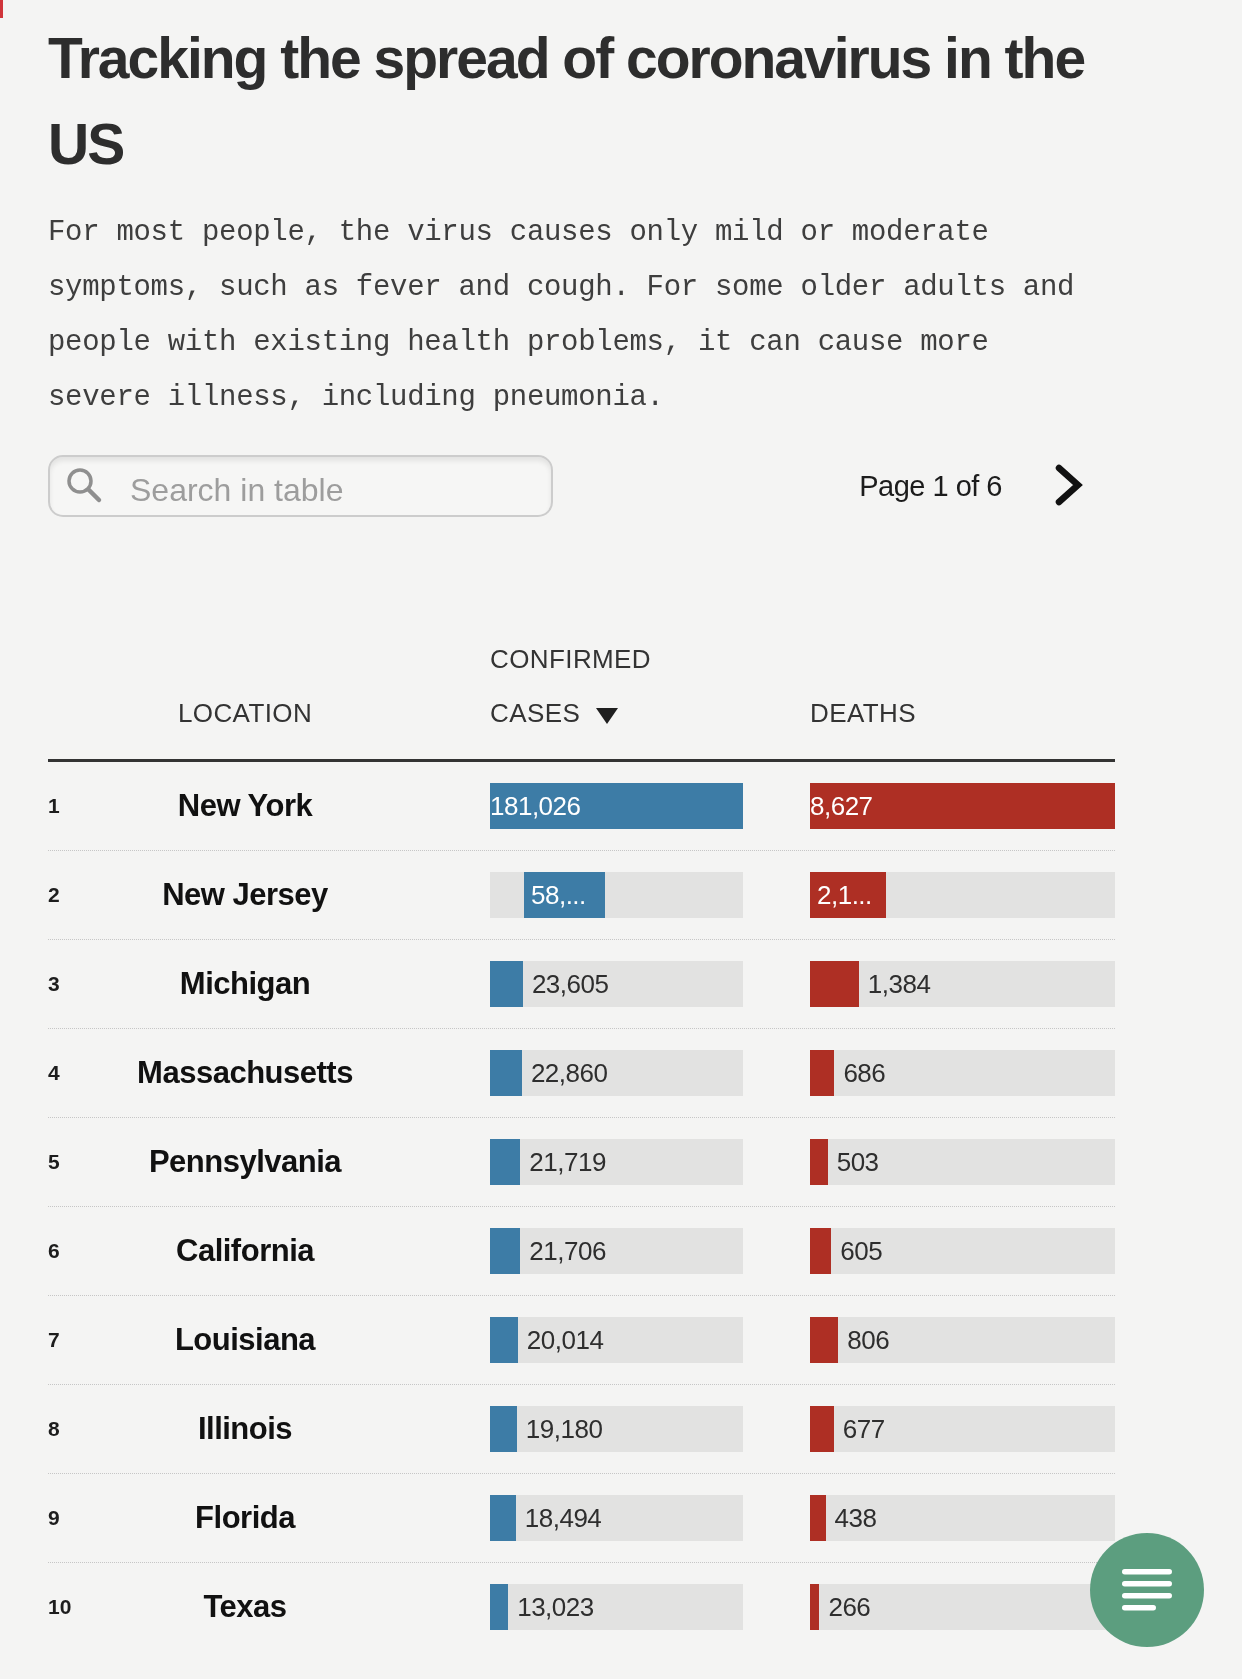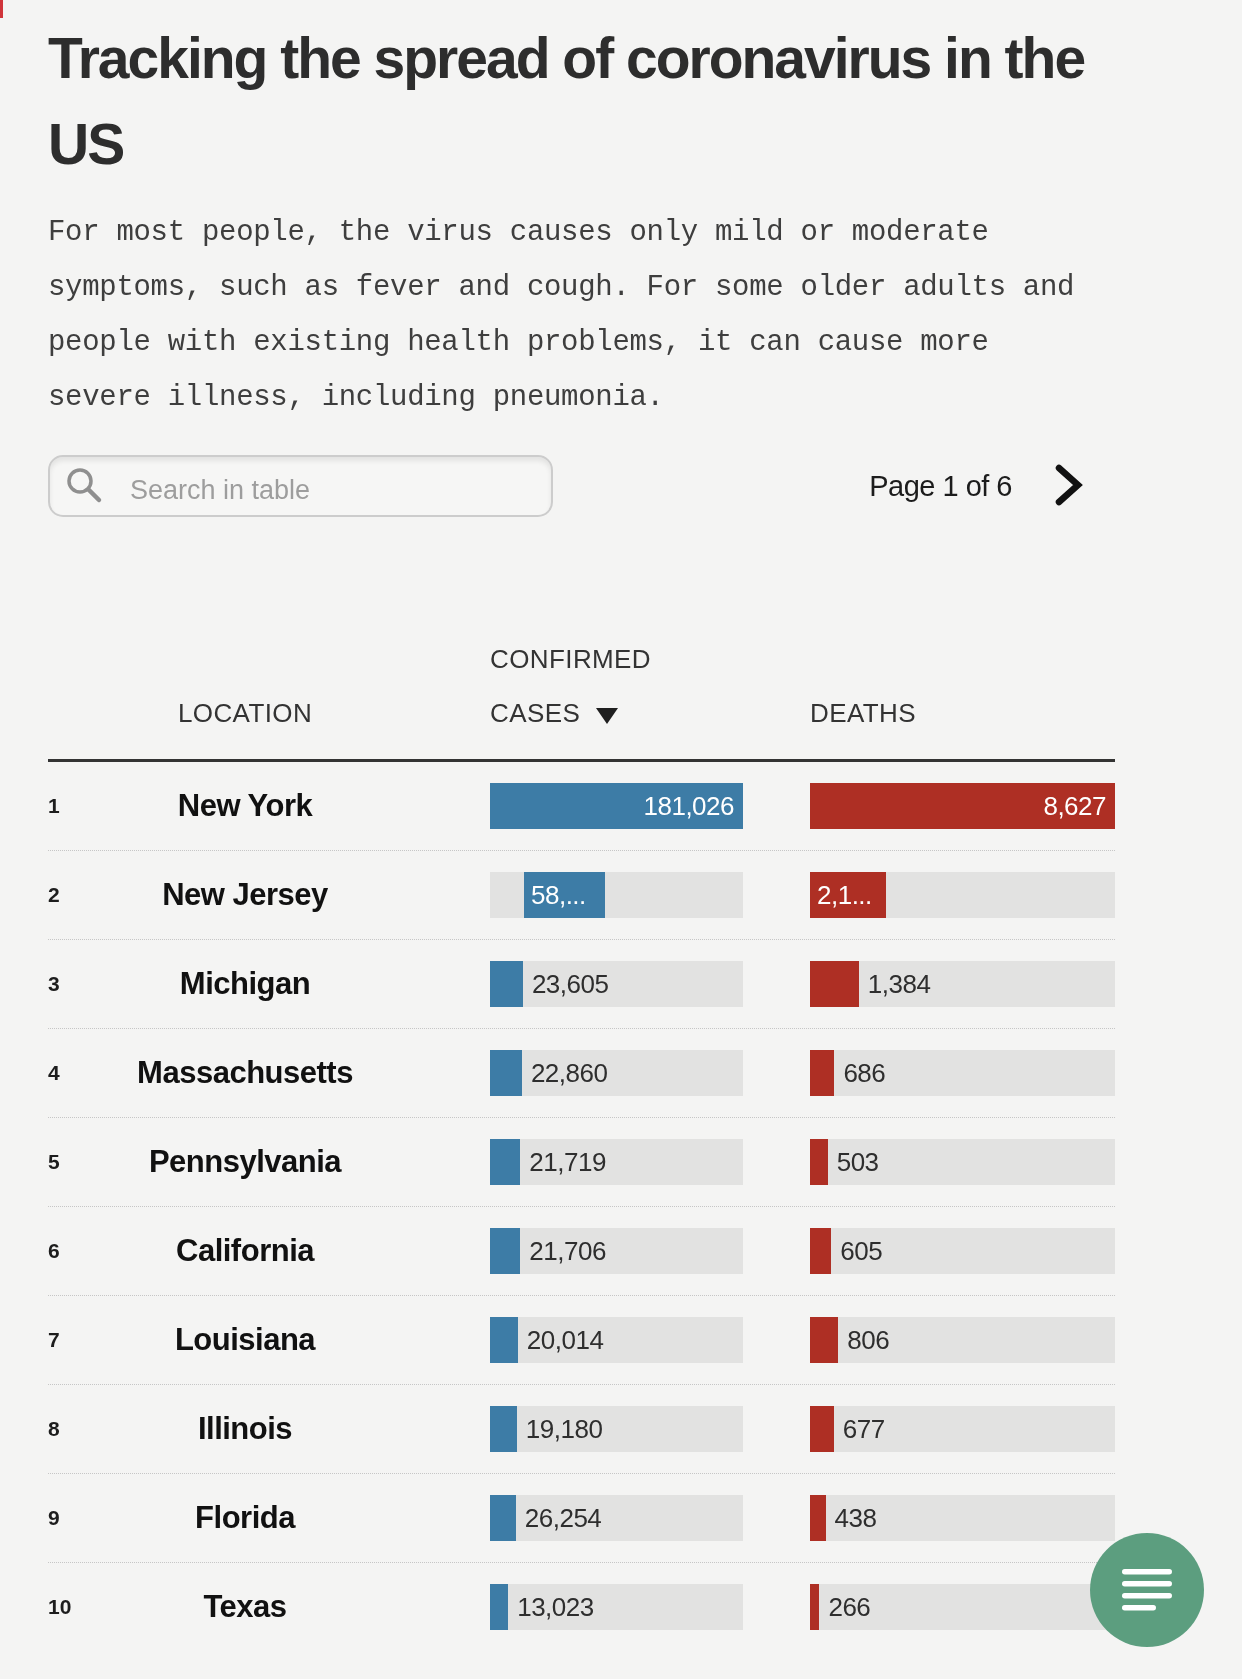--- a/index.html
+++ b/index.html
@@ -20,28 +20,28 @@
   .desc{
     margin:18px 0 0;max-width:1055px;
     font-size:29px;line-height:1.9;color:#3e3e3e;letter-spacing:-0.3px;font-family:Liberation Mono, monospace;
   }
 
   .controls{margin-top:30px;width:1040px;height:62px;display:flex;align-items:center;justify-content:space-between}
   .search-wrap{position:relative;width:505px;height:62px}
   .search-input{
     width:100%;height:100%;box-sizing:border-box;
     border:2px solid #cccccc;border-radius:15px;background:#f6f6f5;
-    padding:8px 20px 0 80px;font-size:27px;color:#1d4ed8;
+    padding:8px 20px 0 80px;font-size:32px;color:#1d4ed8;
     font-family:"Liberation Sans", sans-serif;
     box-shadow:inset 0 4px 5px rgba(0,0,0,0.08);outline:none;
   }
   .search-input::placeholder{color:#9d9d9d}
   .search-icon{position:absolute;left:16px;top:10px;pointer-events:none}
 
-  .pager{display:flex;align-items:center;gap:38px}
+  .pager{display:flex;align-items:center;gap:48px}
   .pager-label{font-size:29px;color:#1c1c1c;letter-spacing:-0.5px}
   .next-btn{background:none;border:none;padding:0;margin:0;cursor:pointer;display:flex;align-items:center}
 
   .table{margin-top:34px;width:1067px}
   .thead{display:flex;align-items:flex-end;padding-top:95px;padding-bottom:33px;border-bottom:3px solid #333}
   .th{font-size:26px;color:#333;letter-spacing:0.4px;line-height:1}
   .col-rank{width:42px;flex:none}
   .col-loc{width:310px;flex:none;text-align:center}
   .col-cases{width:253px;flex:none;margin-left:90px}
   .col-deaths{width:305px;flex:none;margin-left:67px}
@@ -49,21 +49,21 @@
   .tri{display:inline-block;width:0;height:0;border-left:11px solid transparent;border-right:11px solid transparent;border-top:16px solid #1f1f1f;margin-left:16px;vertical-align:-2px}
 
   .trow{display:flex;align-items:center;height:88px}
   .trow + .trow{border-top:1px dotted #c6c6c6}
   .rank{font-size:21px;font-weight:700;color:#1d1d1d}
   .loc{font-size:31px;font-weight:700;color:#111;letter-spacing:-0.5px}
   .track{height:46px;background:#e2e2e1;display:flex;align-items:center}
   .fill{height:46px;flex:none;box-sizing:border-box;display:flex;align-items:center}
   .fill.cases{background:#3d7ca6}
   .fill.deaths{background:#ae2f24}
-  .fill.in-right{justify-content:flex-end;padding-right:9px}
+  .fill.in-right{justify-content:flex-start;padding-right:9px}
   .fill.in-left{padding-left:7px}
   .vlab-in{color:#fff;font-size:26px;white-space:nowrap;letter-spacing:-0.5px}
   .vlab-out{color:#2e2e2e;font-size:26px;margin-left:9px;white-space:nowrap;letter-spacing:-0.5px}
 
   .fab{
     position:absolute;left:1090px;top:1533px;width:114px;height:114px;border-radius:50%;
     background:#5c9e7f;border:none;cursor:pointer;
     display:flex;align-items:center;justify-content:center;
   }
 </style>
@@ -215,21 +215,21 @@
         <div class="fill deaths" style="width: 7.8%;"></div>
           <span class="vlab-out">677</span>
       </div>
     </div>
 
     <div class="trow">
       <div class="col-rank rank">9</div>
       <div class="col-loc loc">Florida</div>
       <div class="col-cases track">
         <div class="fill cases" style="width: 10.2%;"></div>
-          <span class="vlab-out">26,254</span>
+          <span class="vlab-out">18,494</span>
       </div>
       <div class="col-deaths track">
         <div class="fill deaths" style="width: 5.1%;"></div>
           <span class="vlab-out">438</span>
       </div>
     </div>
 
     <div class="trow">
       <div class="col-rank rank">10</div>
       <div class="col-loc loc">Texas</div>

